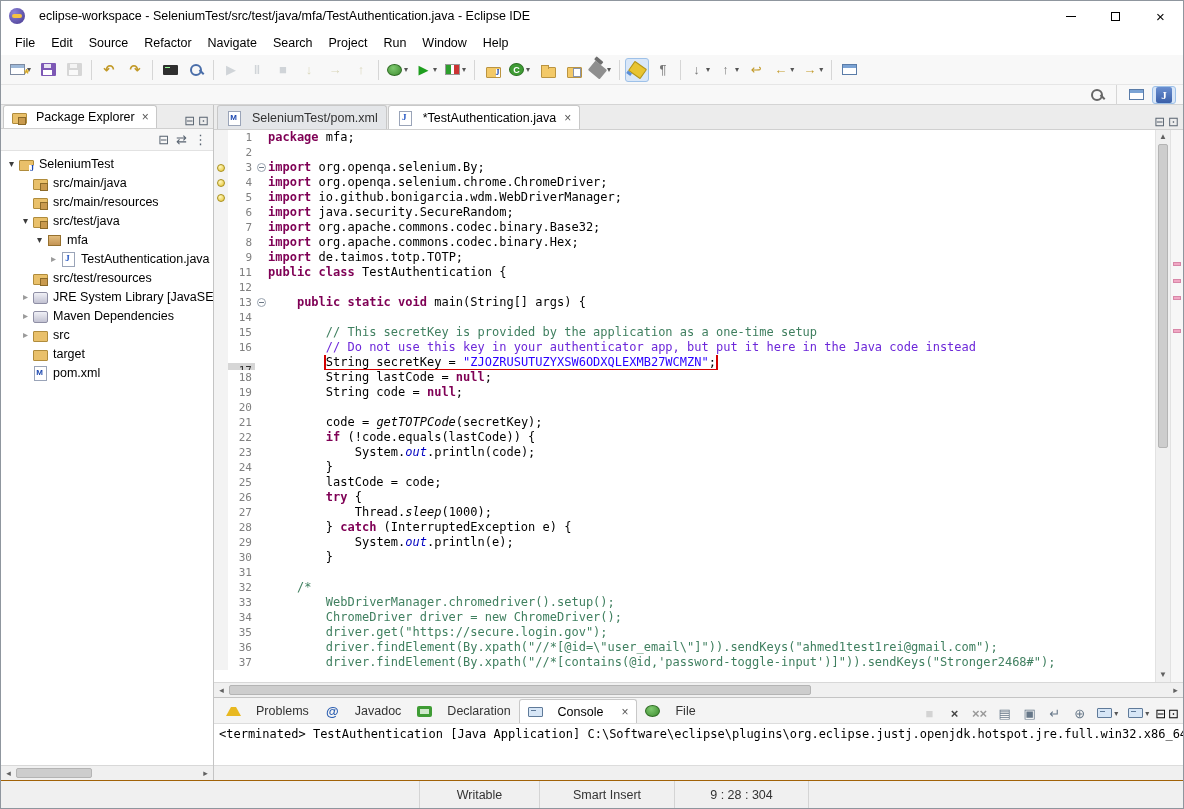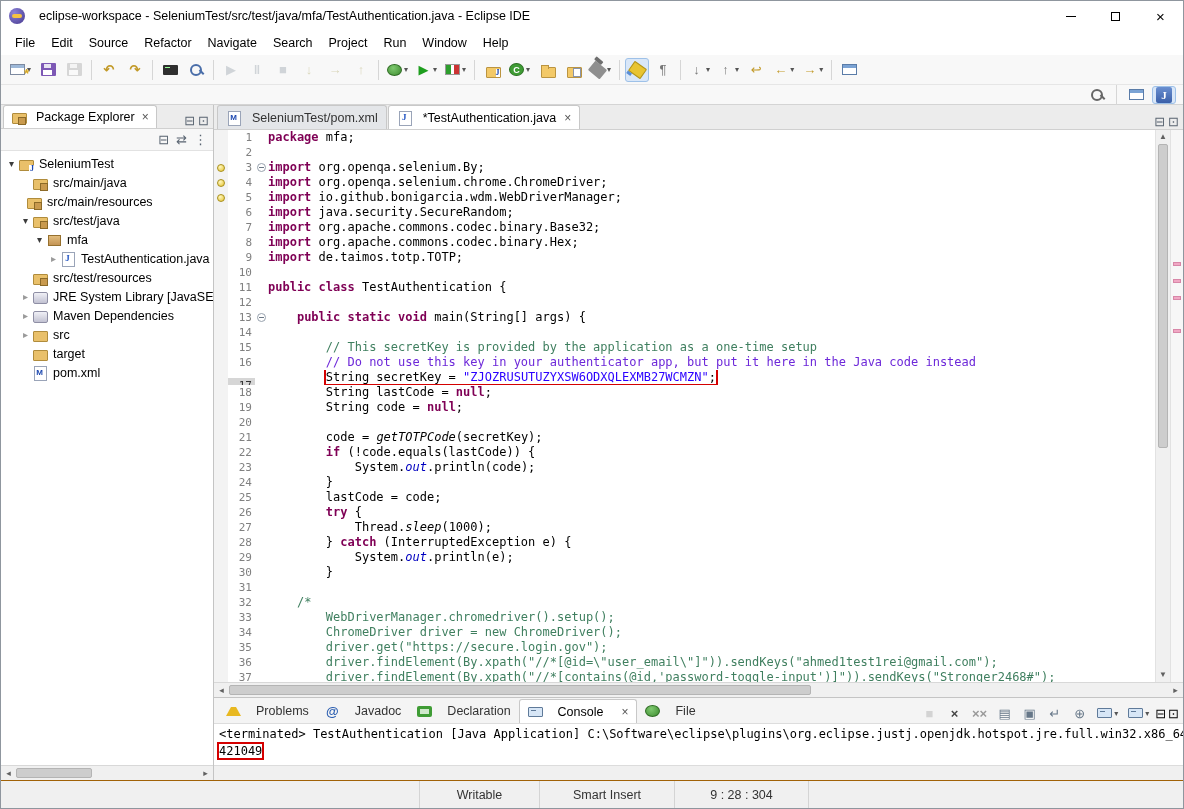--- a/index.html
+++ b/index.html
@@ -327,21 +327,21 @@
           <div class="trow" style="padding-left: 4px;">
             <span class="arrow">▾</span>
             <span class="ti ti-java-project"></span>
             <span>SeleniumTest</span>
           </div>
           <div class="trow" style="padding-left: 18px;">
             <span class="arrow"></span>
             <span class="ti ti-source-folder"></span>
             <span>src/main/java</span>
           </div>
-          <div class="trow" style="padding-left: 12px;">
+          <div class="trow" style="padding-left: 18px;">
             <span class="arrow"></span>
             <span class="ti ti-source-folder"></span>
             <span>src/main/resources</span>
           </div>
           <div class="trow" style="padding-left: 18px;">
             <span class="arrow">▾</span>
             <span class="ti ti-source-folder"></span>
             <span>src/test/java</span>
           </div>
           <div class="trow" style="padding-left: 32px;">
@@ -467,26 +467,20 @@
                 <span class="mcell"></span>
                 <span class="ncell">8</span>
                 <span class="fcell"></span>
                 <span class="ccell"><span class="tk-k">import</span><span class="tk-p"> org.apache.commons.codec.binary.Hex;</span></span>
               </div>
               <div class="crow">
                 <span class="mcell"></span>
                 <span class="ncell">9</span>
                 <span class="fcell"></span>
                 <span class="ccell"><span class="tk-k">import</span><span class="tk-p"> de.taimos.totp.TOTP;</span></span>
-              </div>
-              <div class="crow">
-                <span class="mcell"></span>
-                <span class="ncell">10</span>
-                <span class="fcell"></span>
-                <span class="ccell"></span>
               </div>
               <div class="crow">
                 <span class="mcell"></span>
                 <span class="ncell">11</span>
                 <span class="fcell"></span>
                 <span class="ccell"><span class="tk-k">public</span><span class="tk-p"> </span><span class="tk-k">class</span><span class="tk-p"> TestAuthentication {</span></span>
               </div>
               <div class="crow">
                 <span class="mcell"></span>
                 <span class="ncell">12</span>
@@ -721,21 +715,20 @@
               <span class="tbtn">
                 <span class="g g-term blue"></span>
                 <span class="drop">▾</span>
               </span>
               <span class="mm">⊟</span>
               <span class="mm">⊡</span>
             </span>
           </div>
         <div class="console-body">
           <div class="console-line">&lt;terminated&gt; TestAuthentication [Java Application] C:\Software\eclipse\plugins\org.eclipse.justj.openjdk.hotspot.jre.full.win32.x86_64_17.0.9.v20231028-0858\jre\bin\javaw.exe  (Dec 2</div>
-          <div class="console-line"><span class="red-box">421049</span></div>
         </div>
       </div>
 
       <div class="bottom-strip"></div>
     </div>
 
   </div>
 
   <div class="statusbar">
     <span class="sb-spacer"></span>

